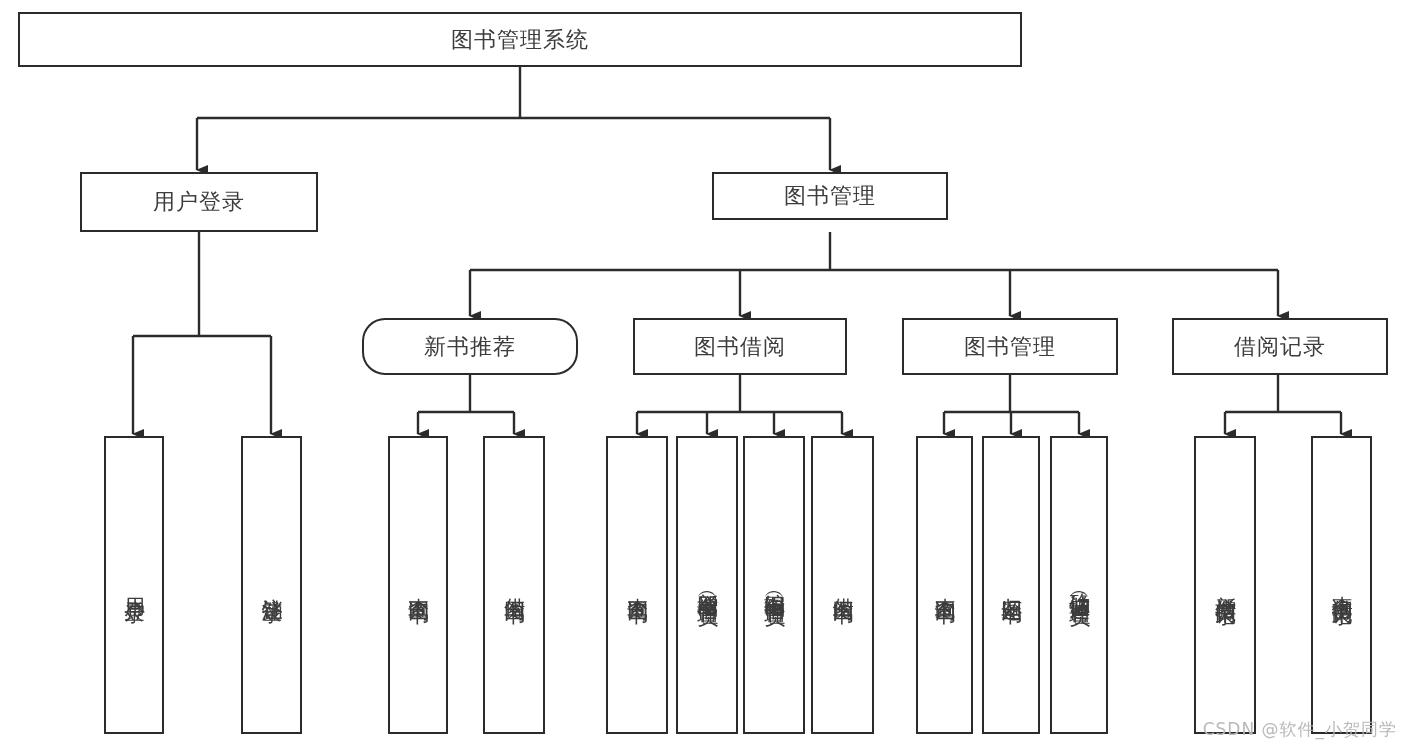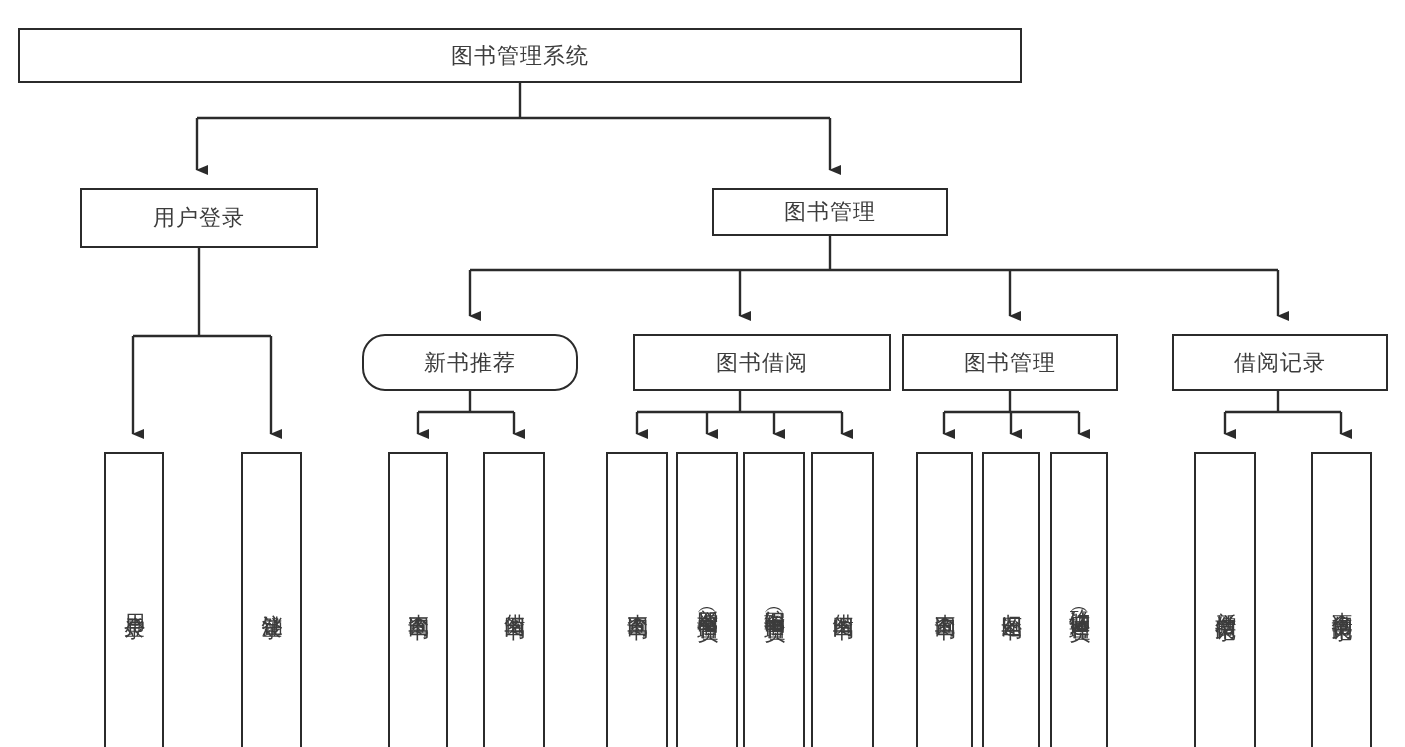--- a/index.html
+++ b/index.html
@@ -1,20 +1,20 @@
 <!DOCTYPE html>
 <html><head>
 <meta charset="utf-8">
 <style>
   html,body{margin:0;padding:0;background:#ffffff;}
   body{font-family:"DejaVu Sans","Liberation Sans",sans-serif;}
   #stage{position:relative;width:1405px;height:747px;background:#ffffff;overflow:hidden;}
   svg.wires{position:absolute;left:0;top:0;width:1405px;height:747px;}
   .node{position:absolute;box-sizing:border-box;border:2.4px solid #2b2b2b;background:#ffffff;
-        display:flex;align-items:center;justify-content:center;color:#3c3c3c;margin-top:16px;}
+        display:flex;align-items:center;justify-content:center;color:#3c3c3c;}
   .node.h{font-size:22px;letter-spacing:1px;}
   .node.v{writing-mode:vertical-rl;text-orientation:upright;font-size:21px;line-height:1.22;
           letter-spacing:2px;padding:6px 0;}
   .node.v .txt{writing-mode:vertical-rl;text-orientation:upright;white-space:pre-line;text-align:center;}
   .watermark{position:absolute;right:8px;bottom:6px;font-size:17px;color:#b9b9b9;
              letter-spacing:1px;white-space:nowrap;}
 </style>
 </head>
 <body>
 
@@ -69,21 +69,21 @@
       </div>
       <div class="node h" style="left: 80px; top: 172px; width: 238px; height: 60px;">
         <span class="txt">用户登录</span>
       </div>
       <div class="node h" style="left: 712px; top: 172px; width: 236px; height: 48px;">
         <span class="txt">图书管理</span>
       </div>
       <div class="node h" style="left: 362px; top: 318px; width: 216px; height: 57px; border-radius: 23px;">
         <span class="txt">新书推荐</span>
       </div>
-      <div class="node h" style="left: 633px; top: 318px; width: 258px; height: 57px;">
+      <div class="node h" style="left: 633px; top: 318px; width: 214px; height: 57px;">
         <span class="txt">图书借阅</span>
       </div>
       <div class="node h" style="left: 902px; top: 318px; width: 216px; height: 57px;">
         <span class="txt">图书管理</span>
       </div>
       <div class="node h" style="left: 1172px; top: 318px; width: 216px; height: 57px;">
         <span class="txt">借阅记录</span>
       </div>
       <div class="node v" style="left: 104px; top: 436px; width: 60px; height: 298px;">
         <span class="txt">用户登录</span>
@@ -119,13 +119,14 @@
         <span class="txt">确认归还（管理员）</span>
       </div>
       <div class="node v" style="left: 1194px; top: 436px; width: 62px; height: 298px;">
         <span class="txt">新增借阅记录</span>
       </div>
       <div class="node v" style="left: 1311px; top: 436px; width: 61px; height: 298px;">
         <span class="txt">查询借阅记录</span>
       </div>
     </div>
 
+  <div class="watermark">CSDN @软件_小贺同学</div>
 </div>
 
 </body></html>

